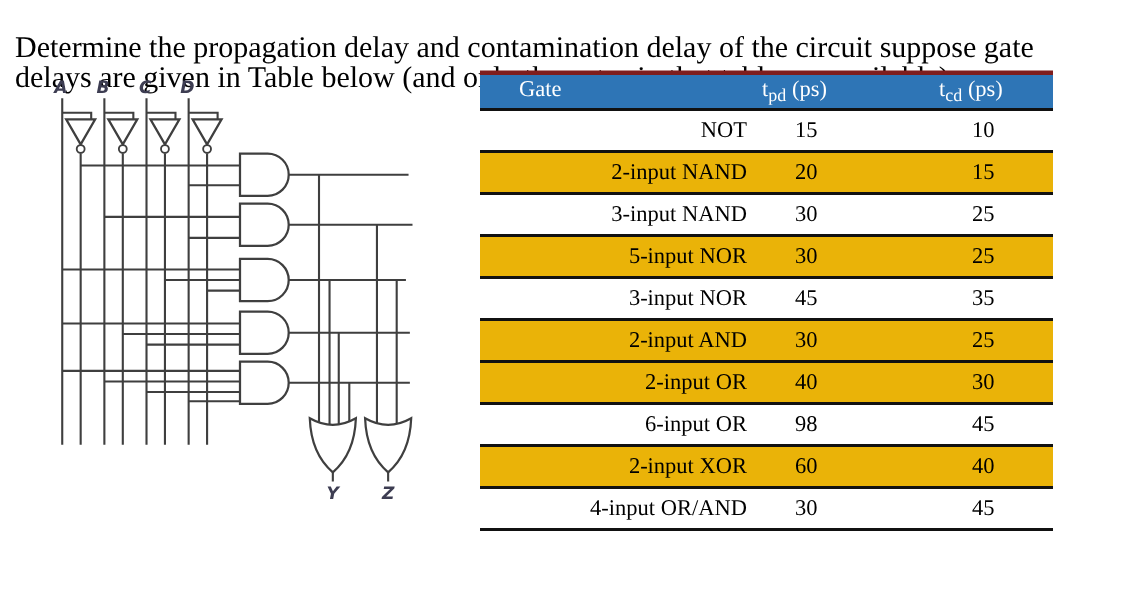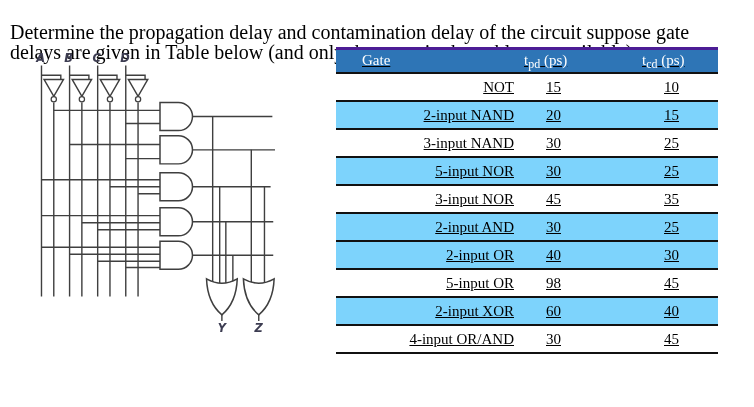--- a/index.html
+++ b/index.html
@@ -8,32 +8,32 @@
   .question{position:absolute;left:10px;top:2px;width:732px;
             font-size:20px;line-height:20px;color:#000;}
   
   #circuit-svg{position:absolute;left:0;top:48px;}
   .wire{stroke:#3f3f3f;stroke-width:1.6;fill:none;}
   .gate{stroke:#3f3f3f;stroke-width:1.7;fill:#ffffff;}
   .bubble{stroke:#3f3f3f;stroke-width:1.4;fill:#ffffff;}
   .sig-label{font-family:"DejaVu Sans", sans-serif;font-size:13px;font-style:italic;
              font-weight:bold;fill:#3d3d52;}
   
-  .gate-table{position:absolute;left:336px;top:47px;width:382px;border-collapse:collapse;
-              border-top:3px solid #4c1d95;border-bottom:2px solid #111;
-              font-size:15px;table-layout:fixed;text-decoration:underline;}
+  .gate-table{position:absolute;left:320px;top:47px;width:382px;border-collapse:collapse;
+              border-top:3px solid #7f1d1d;border-bottom:2px solid #111;
+              font-size:15px;table-layout:fixed;}
   .gate-table col.c1{width:178px;}
   .gate-table col.c2{width:118px;}
   .gate-table thead th{background:#2E75B6;color:#ffffff;font-weight:normal;
                        text-align:left;height:21px;padding:0 0 1px 10px;
                        border-bottom:2px solid #111;}
   .gate-table thead th.h-gate{padding-left:26px;}
   .gate-table td{height:26px;padding:0 0 0 32px;border-bottom:2px solid #111;}
   .gate-table td.col-gate{padding-left:26px;text-align:right;}
-  .gate-table tr.shaded td{background:#7dd3fc;margin-top:35px;}
+  .gate-table tr.shaded td{background:#eab308;margin-top:35px;}
   sub.u{font-size:12px;vertical-align:-3px;line-height:0;}
 </style>
 </head>
 <body>
 
 <div id="page">
 
   <p class="question">Determine the propagation delay and contamination delay of the circuit suppose gate delays are given in Table below (and only the gates in that table are available).</p>
 
   <svg id="circuit-svg" width="320" height="345" viewBox="0 48 320 393">
@@ -143,21 +143,21 @@
           <td class="col-gate">2-input AND</td>
           <td class="col-tpd">30</td>
           <td class="col-tcd">25</td>
         </tr>
         <tr class="shaded">
           <td class="col-gate">2-input OR</td>
           <td class="col-tpd">40</td>
           <td class="col-tcd">30</td>
         </tr>
         <tr>
-          <td class="col-gate">5-input OR</td>
+          <td class="col-gate">6-input OR</td>
           <td class="col-tpd">98</td>
           <td class="col-tcd">45</td>
         </tr>
         <tr class="shaded">
           <td class="col-gate">2-input XOR</td>
           <td class="col-tpd">60</td>
           <td class="col-tcd">40</td>
         </tr>
         <tr>
           <td class="col-gate">4-input OR/AND</td>

